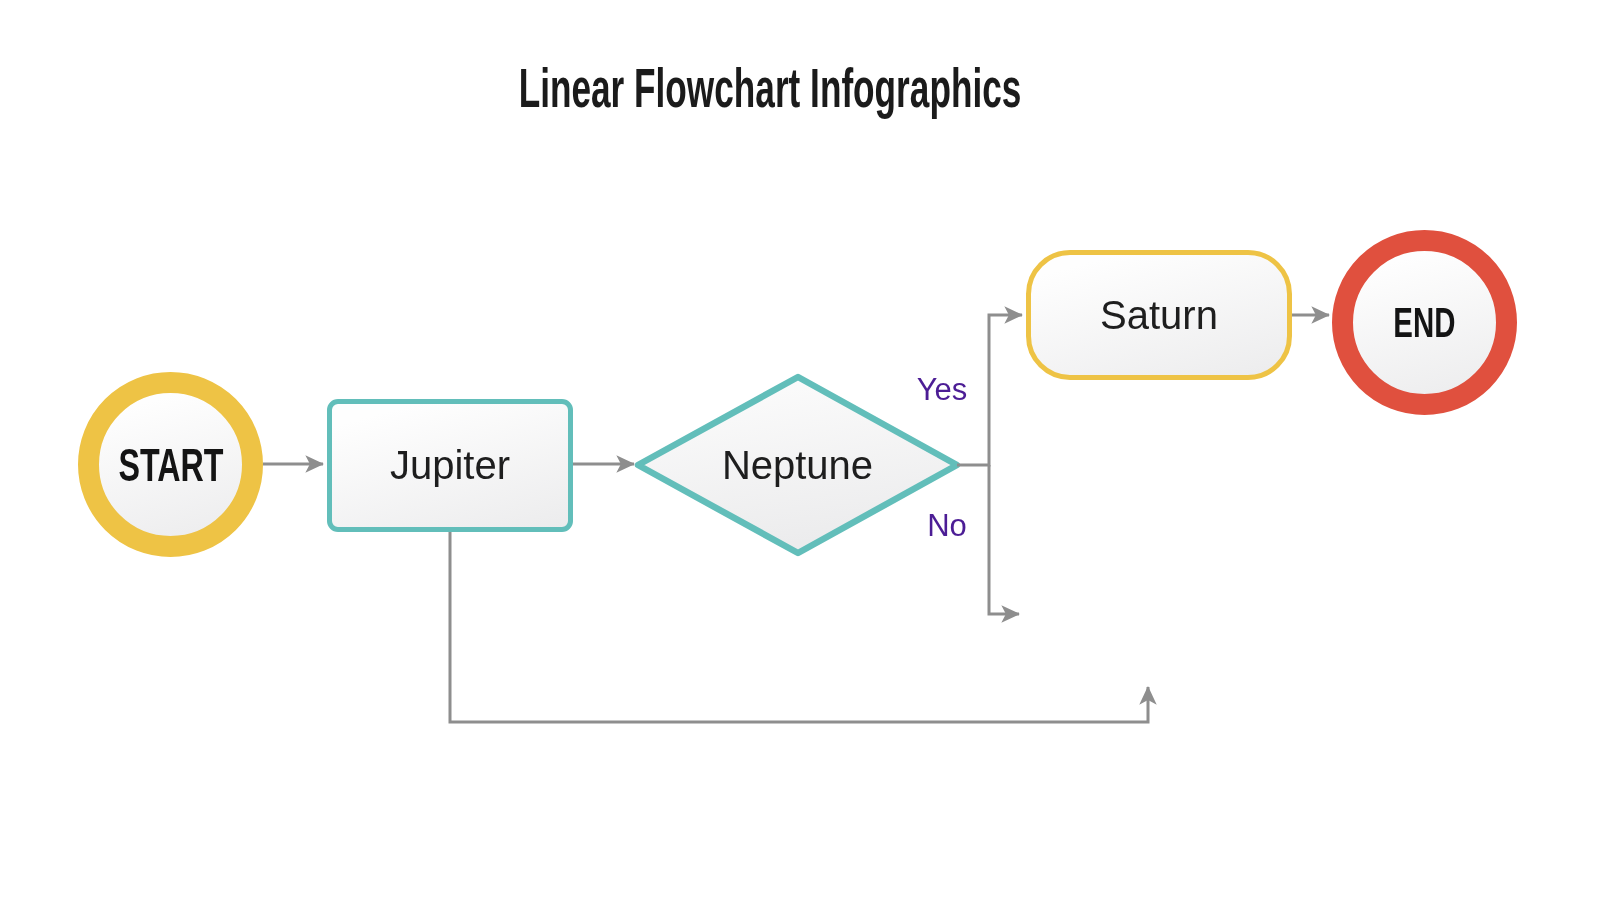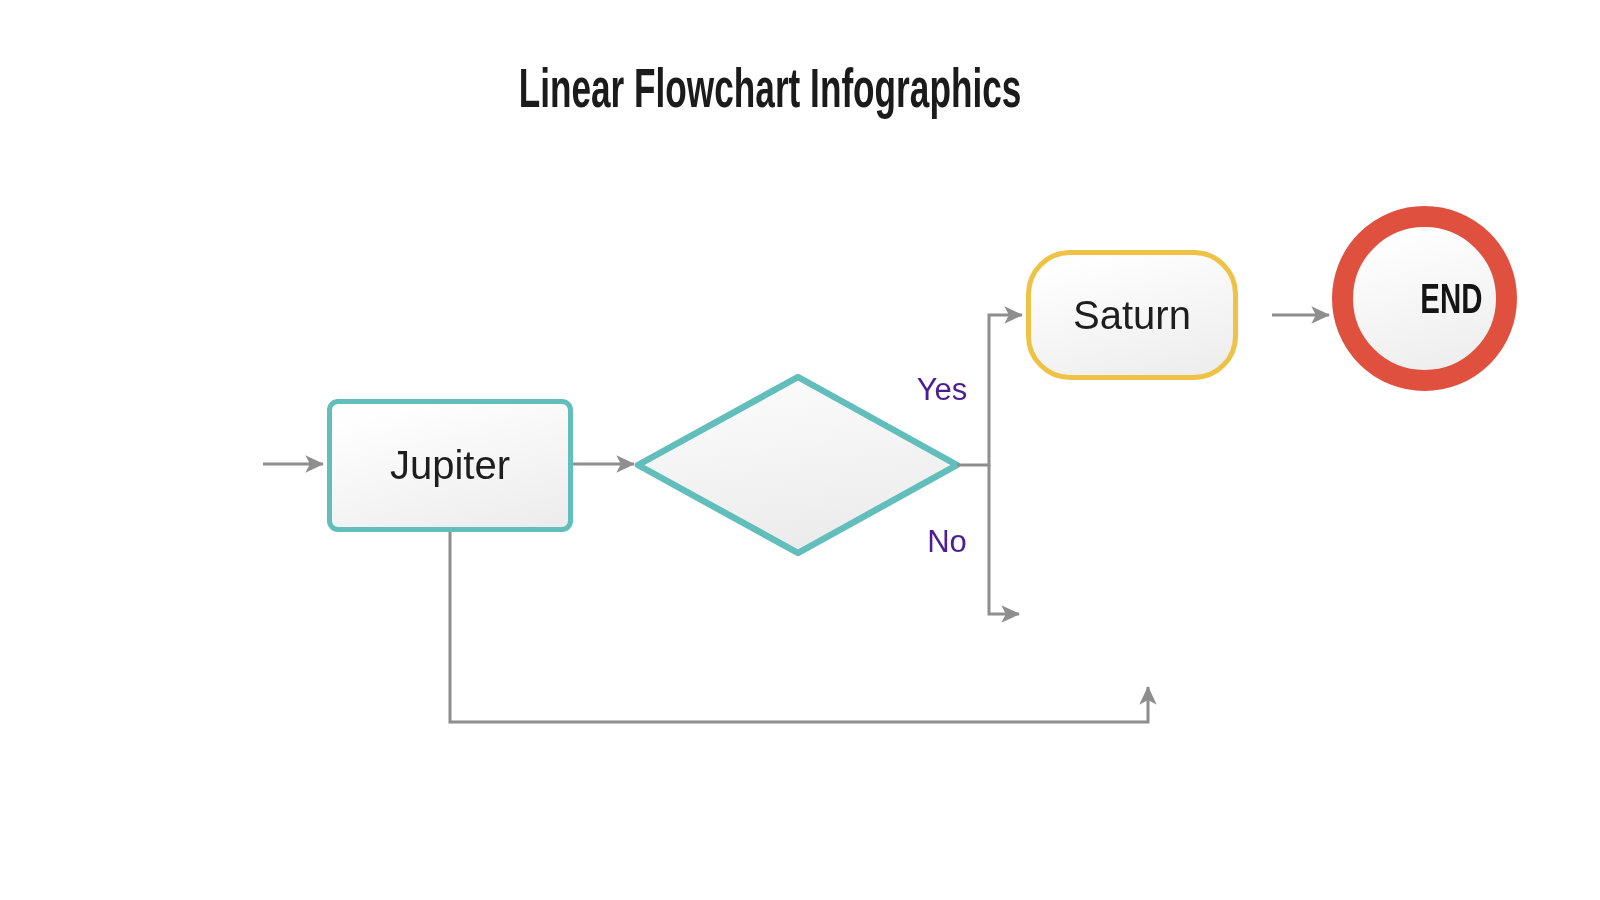--- a/index.html
+++ b/index.html
@@ -16,40 +16,40 @@
     transform:translateX(-50%) scaleX(0.64);
   }
   .connectors { position:absolute; left:0; top:0; }
   .node {
     position:absolute; box-sizing:border-box;
     display:flex; align-items:center; justify-content:center;
     background:linear-gradient(165deg, #fefefe 12%, #ececed 100%);
   }
   .circle { border-radius:50%; }
   .node-start { left:78px;  top:372px; width:185px; height:185px; border:21px solid #EEC345; }
-  .node-end   { left:1332px; top:206px; width:185px; height:185px; border:21px solid #E0503E;justify-content:flex-end; }
+  .node-end   { left:1332px; top:230px; width:185px; height:185px; border:21px solid #E0503E; }
   .node-jupiter { left:327px; top:399px; width:246px; height:133px; border:5px solid #62BEBA; border-radius:11px; }
-  .node-saturn  { left:1026px; top:250px; width:212px; height:130px; border:5px solid #EEC345; border-radius:44px; }
+  .node-saturn  { left:1026px; top:250px; width:266px; height:130px; border:5px solid #EEC345; border-radius:44px; }
   .node-mercury { left:1023px; top:550px; width:248px; height:130px; border:5px solid #95C37D; border-radius:44px; }
   .node-neptune-label {
     position:absolute; left:638px; top:377px; width:319px; height:176px;
     display:flex; align-items:center; justify-content:center;
   }
   .label { font-size:40px; color:#1e1e1e; }
   .cond-label {
     font-size:46px; font-weight:700; color:#141414;
     white-space:nowrap; transform:scaleX(0.70);
   }
   .cond-label.small { font-size:42px; }
   .edge-label {
     position:absolute; font-size:31px; color:#4c1d95;
     transform:translate(-50%,-50%); white-space:nowrap;
   }
   .edge-label-yes { left:942px; top:390px; }
-  .edge-label-no  { left:947px; top:542px; }
+  .edge-label-no  { left:947px; top:526px; }
 </style>
 </head>
 <body>
 
 <div class="canvas">
 
   <h1 class="title">Linear Flowchart Infographics</h1>
 
   <svg class="connectors" width="1600" height="900" viewBox="0 0 1600 900">
     <defs>
@@ -65,25 +65,31 @@
     <polygon points="638,465 798,377 957,465 798,553" fill="url(#diamondFill)" stroke="#62BEBA" stroke-width="6.5" stroke-linejoin="round"></polygon>
 
     <path d="M263,464 H323" fill="none" stroke="#8E8E8E" stroke-width="3" marker-end="url(#arrow)"></path>
     <path d="M573,464 H634" fill="none" stroke="#8E8E8E" stroke-width="3" marker-end="url(#arrow)"></path>
     <path d="M957,465 L989,465 L989,315 L1022,315" fill="none" stroke="#8E8E8E" stroke-width="3" marker-end="url(#arrow)"></path>
     <path d="M989,465 L989,614 L1019,614" fill="none" stroke="#8E8E8E" stroke-width="3" marker-end="url(#arrow)"></path>
     <path d="M1272,315 H1329" fill="none" stroke="#8E8E8E" stroke-width="3" marker-end="url(#arrow)"></path>
     <path d="M450,532 V722 H1148 V687" fill="none" stroke="#8E8E8E" stroke-width="3" marker-end="url(#arrow)"></path>
   </svg>
 
+  <div class="node circle node-start">
+    <span class="cond-label">START</span>
+  </div>
 
   <div class="node node-jupiter">
     <span class="label">Jupiter</span>
   </div>
 
+  <div class="node-neptune-label">
+    <span class="label">Neptune</span>
+  </div>
 
   <div class="node node-saturn">
     <span class="label">Saturn</span>
   </div>
 
 
   <div class="node circle node-end">
     <span class="cond-label small">END</span>
   </div>
 

